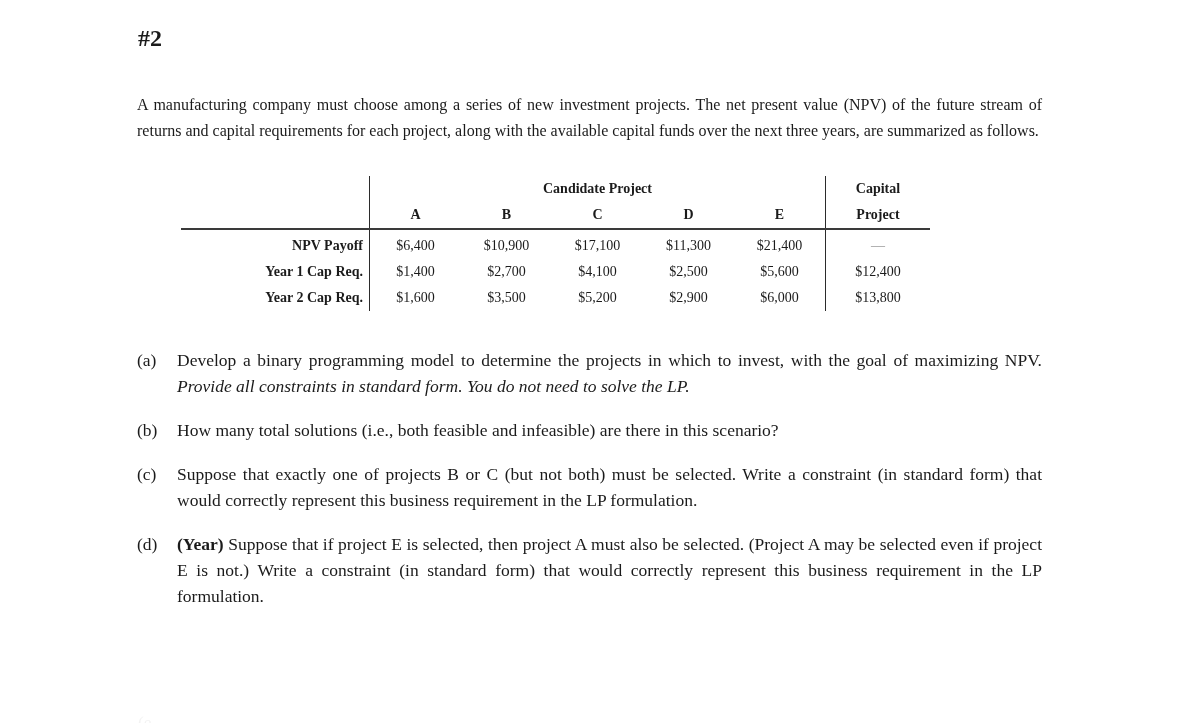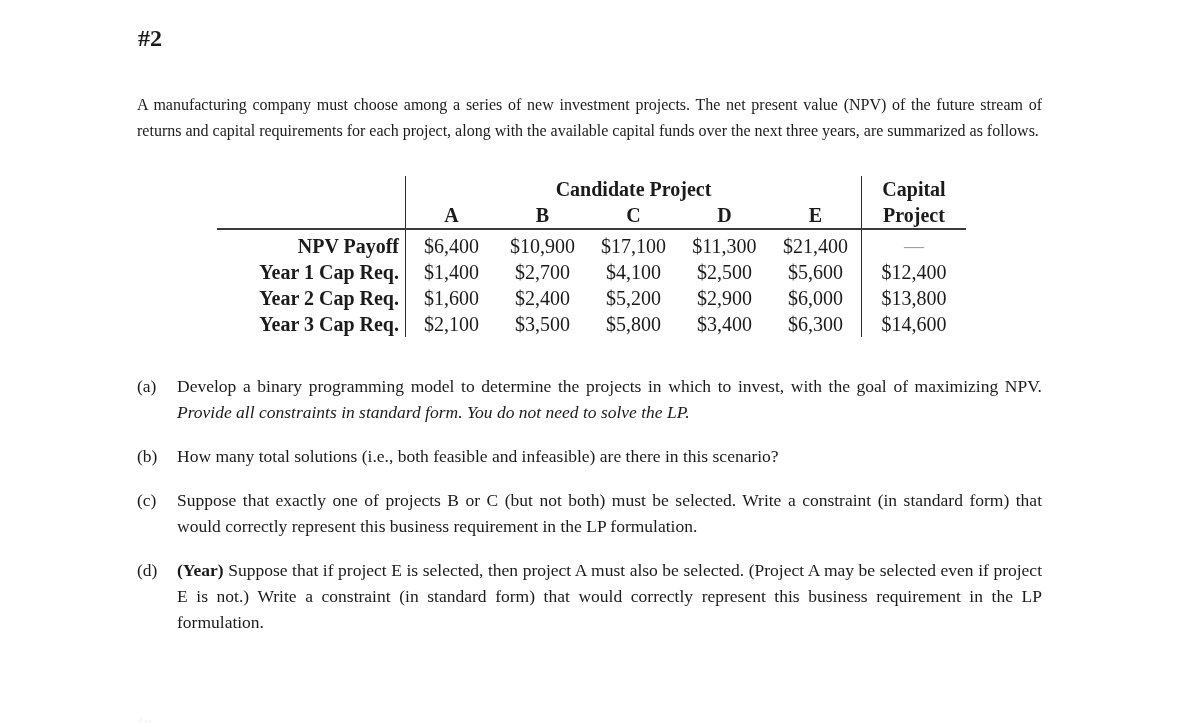--- a/index.html
+++ b/index.html
@@ -26,22 +26,22 @@
   }
   .intro {
     font-size: 16px;
     line-height: 26px;
     text-align: justify;
     width: 905px;
     margin: 0;
   }
   table.data-table {
     border-collapse: collapse;
-    margin: 32px 0 0 80px;
-    font-size: 20px;
+    margin: 32px 0 0 44px;
+    font-size: 14px;
     color: #1b1b1b;
   }
   .data-table td {
     padding: 0 6px;
     height: 26px;
     white-space: nowrap;
   }
   .lblcol {
     width: 176px;
     text-align: right;
@@ -115,34 +115,25 @@
       <td class="valcol">$1,400</td>
       <td class="valcol">$2,700</td>
       <td class="valcol">$4,100</td>
       <td class="valcol">$2,500</td>
       <td class="valcol ecol">$5,600</td>
       <td class="budcol">$12,400</td>
     </tr>
     <tr>
       <td class="lblcol">Year 2 Cap Req.</td>
       <td class="valcol">$1,600</td>
-      <td class="valcol">$2,400</td>
+      <td class="valcol">$3,500</td>
       <td class="valcol">$5,200</td>
       <td class="valcol">$2,900</td>
       <td class="valcol ecol">$6,000</td>
       <td class="budcol">$13,800</td>
-    </tr>
-    <tr>
-      <td class="lblcol">Year 3 Cap Req.</td>
-      <td class="valcol">$2,100</td>
-      <td class="valcol">$3,500</td>
-      <td class="valcol">$5,800</td>
-      <td class="valcol">$3,400</td>
-      <td class="valcol ecol">$6,300</td>
-      <td class="budcol">$14,600</td>
     </tr>
   </tbody>
     </table>
 
   <div class="parts">
 
     <div class="part">
       <span class="part-label">(a)</span>
       <div class="part-body"><span>Develop a binary programming model to determine the projects in which to invest, with the goal of maximizing NPV. </span><em>Provide all constraints in standard form. You do not need to solve the LP.</em></div>
     </div>

